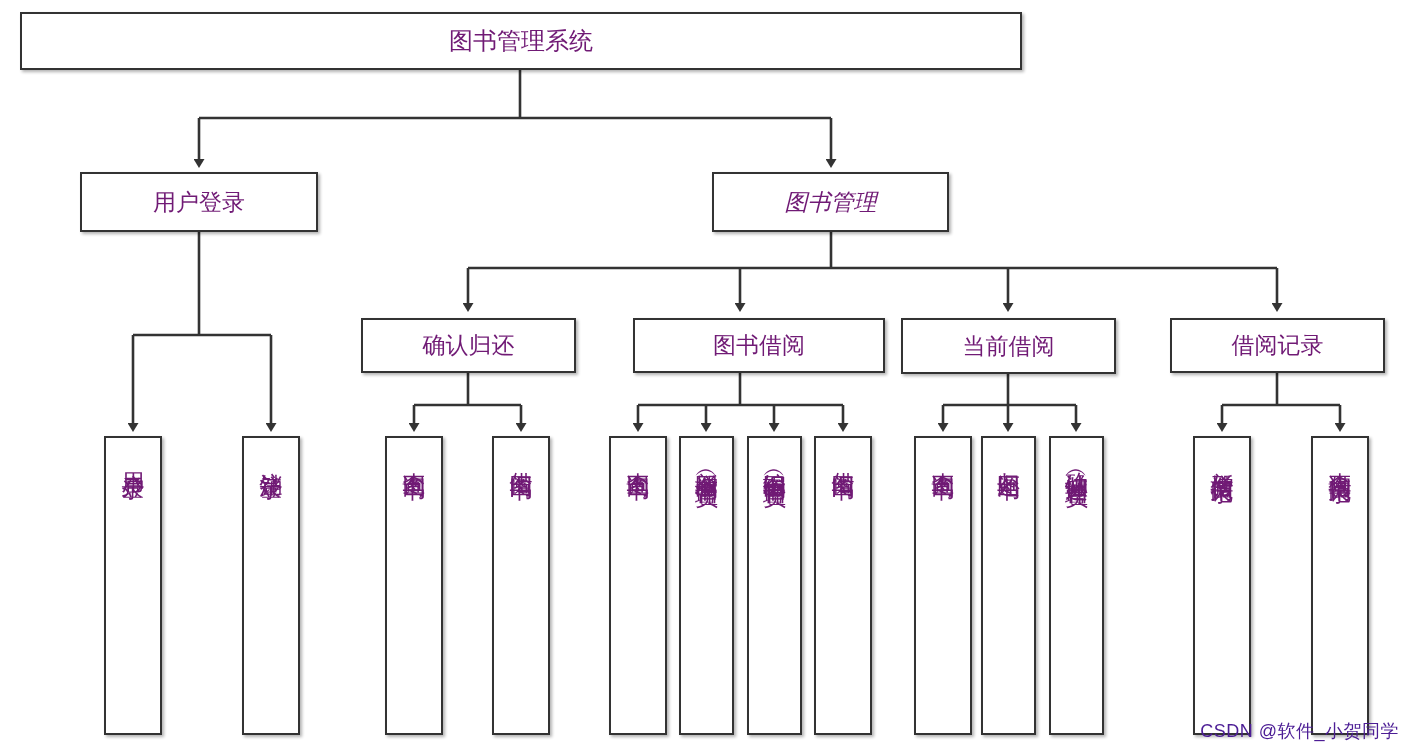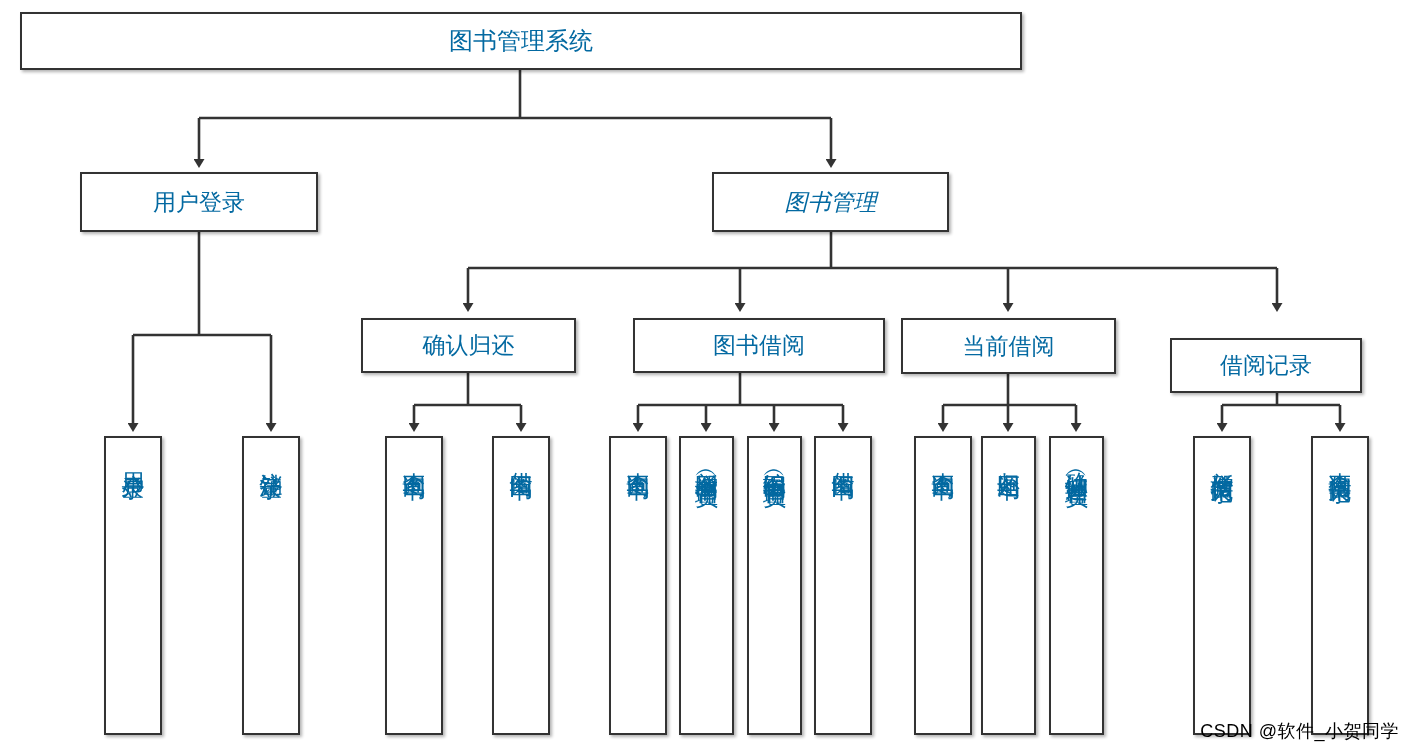--- a/index.html
+++ b/index.html
@@ -30,21 +30,21 @@
     box-sizing: border-box;
     background: #ffffff;
     border: 2px solid #333333;
     box-shadow: 2px 2px 3px rgba(0,0,0,0.30);
     display: flex;
     align-items: center;
     justify-content: center;
     color: #1a1a1a;
   }
   .node-label {
-    color: #0369a1;
+    color: #701a75;
     line-height: 1.08;
     text-align: right;
     white-space: pre;
   }
   .node.horizontal .node-label {
     font-size: 23px;
   }
   .node.vertical {
     align-items: flex-start;
     justify-content: center;
@@ -58,21 +58,21 @@
     line-height: 1;
   }
   .node.root .node-label {
     font-size: 24px;
   }
   .watermark {
     position: absolute;
     right: 6px;
     bottom: 4px;
     font-size: 18px;
-    color: #000000;
+    color: #4c1d95;
     letter-spacing: 0.5px;
     white-space: pre;
   }
 </style>
 </head>
 <body>
 
 <div id="diagram-canvas">
 
   <svg id="connectors" viewBox="0 0 1405 747">
@@ -138,21 +138,21 @@
 
   <div class="node horizontal" style="left:361px; top:318px; width:215px; height:55px;">
     <span class="node-label">确认归还</span>
   </div>
   <div class="node horizontal" style="left:633px; top:318px; width:252px; height:55px;">
     <span class="node-label">图书借阅</span>
   </div>
   <div class="node horizontal" style="left:901px; top:318px; width:215px; height:56px;">
     <span class="node-label">当前借阅</span>
   </div>
-  <div class="node horizontal" style="left:1170px; top:318px; width:192px; height:55px;margin-top:20px;">
+  <div class="node horizontal" style="left:1170px; top:318px; width:215px; height:55px;">
     <span class="node-label">借阅记录</span>
   </div>
 
   <div class="node vertical" style="left:104px; top:436px; width:58px; height:299px;">
     <span class="node-label">用户登录</span>
   </div>
   <div class="node vertical" style="left:242px; top:436px; width:58px; height:299px;">
     <span class="node-label">注销登录</span>
   </div>
 

